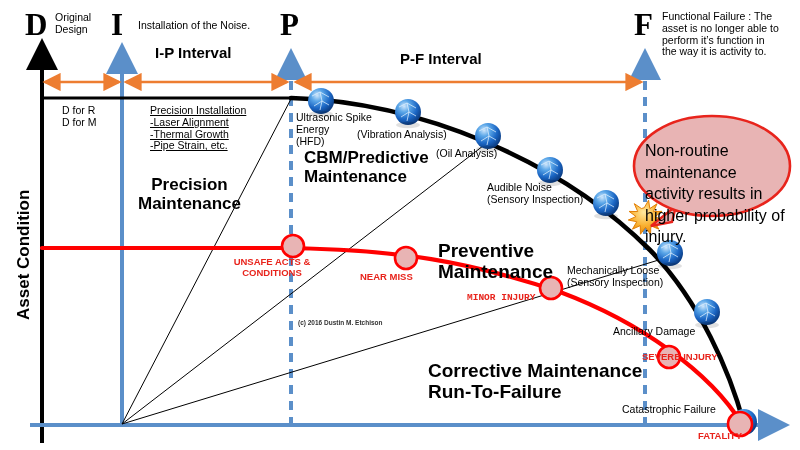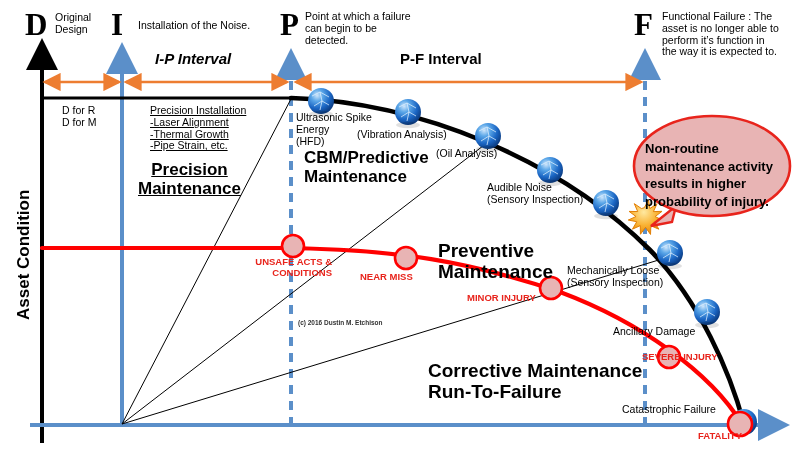--- a/index.html
+++ b/index.html
@@ -11,21 +11,21 @@
   .mk{font-weight:bold;font-family:"Liberation Serif","DejaVu Serif",serif;font-size:31px;line-height:1;}
   .desc{font-size:10.5px;}
   .interval{font-weight:bold;font-size:15px;}
   .small{font-size:10.5px;}
   .bigbold{font-weight:bold;font-size:17px;}
   .biggest{font-weight:bold;font-size:19px;}
   .redlbl{color:#e8241c;font-weight:bold;font-size:9.5px;line-height:1.15;}
   .copy{font-size:6.5px;font-weight:bold;color:#333;}
   .ylab{position:absolute;font-weight:bold;font-size:17px;
         transform:rotate(-90deg);transform-origin:left top;white-space:nowrap;}
-  .callout{position:absolute;font-size:13px;line-height:1.35;font-weight:bold;}
+  .callout{position:absolute;font-size:16px;line-height:1.35;}
 </style>
 </head>
 <body>
 
 <div id="stage">
 
   <svg class="layer" viewBox="0 0 800 450">
     <defs>
       <marker id="ar-o" markerWidth="7" markerHeight="7" refX="6" refY="3.5" orient="auto">
         <path d="M0,0 L7,3.5 L0,7 Z" fill="#ED7D31"></path>
@@ -158,42 +158,39 @@
   </svg>
 
   <div class="txt mk" style="left:25px;top:9px;">D</div>
   <div class="txt desc" style="left:55px;top:12px;">Original
 Design</div>
 
   <div class="txt mk" style="left:111px;top:9px;">I</div>
   <div class="txt desc" style="left:138px;top:20px;">Installation of the Noise.</div>
 
   <div class="txt mk" style="left:280px;top:9px;">P</div>
-  <div class="txt desc" style="left:305px;top:11px;">Point at which a failure
-can begin to be
-detected.</div>
 
   <div class="txt mk" style="left:634px;top:9px;">F</div>
   <div class="txt desc" style="left:662px;top:11px;">Functional Failure : The
 asset is no longer able to
 perform it’s function in
-the way it is expected to.</div>
-
-  <div class="txt interval" style="left:155px;top:51px;font-style:italic;">I-P Interval</div>
+the way it is activity to.</div>
+
+  <div class="txt interval" style="left:155px;top:45px;">I-P Interval</div>
   <div class="txt interval" style="left:400px;top:51px;">P-F Interval</div>
 
   <div class="ylab" style="left:14px;top:320px;">Asset Condition</div>
 
   <div class="txt small" style="left:62px;top:105px;">D for R
 D for M</div>
   <div class="txt small" style="left:150px;top:105px;text-decoration:underline;">Precision Installation
 -Laser Alignment
 -Thermal Growth
 -Pipe Strain, etc.</div>
-  <div class="txt bigbold" style="left:138px;top:160px;text-align:center;text-decoration:underline;">Precision
+  <div class="txt bigbold" style="left:138px;top:175px;text-align:center;">Precision
 Maintenance</div>
 
   <div class="txt bigbold" style="left:304px;top:148px;">CBM/Predictive
 Maintenance</div>
 
   <div class="txt biggest" style="left:438px;top:240px;">Preventive
 Maintenance</div>
 
   <div class="txt biggest" style="left:428px;top:360px;">Corrective Maintenance
 Run-To-Failure</div>
@@ -203,24 +200,24 @@
 (HFD)</div>
   <div class="txt small" style="left:357px;top:129px;">(Vibration Analysis)</div>
   <div class="txt small" style="left:436px;top:148px;">(Oil Analysis)</div>
   <div class="txt small" style="left:487px;top:182px;">Audible Noise
 (Sensory Inspection)</div>
   <div class="txt small" style="left:567px;top:265px;">Mechanically Loose
 (Sensory Inspection)</div>
   <div class="txt small" style="left:613px;top:326px;">Ancillary Damage</div>
   <div class="txt small" style="left:622px;top:404px;">Catastrophic Failure</div>
 
-  <div class="txt redlbl" style="left:212px;top:257px;text-align:right;width:120px;">UNSAFE ACTS &amp;
+  <div class="txt redlbl" style="left:212px;top:257px;text-align:center;width:120px;">UNSAFE ACTS &amp;
 CONDITIONS</div>
   <div class="txt redlbl" style="left:360px;top:272px;">NEAR MISS</div>
-  <div class="txt redlbl" style="left:467px;top:293px;">MINOR INJURY</div>
+  <div class="txt redlbl" style="left:467px;top:293px;font-family:Liberation Mono, monospace;">MINOR INJURY</div>
   <div class="txt redlbl" style="left:601px;top:352px;margin-left:41px;">SEVERE INJURY</div>
   <div class="txt redlbl" style="left:698px;top:431px;">FATALITY</div>
 
   <div class="callout" style="left:645px;top:140px;width:140px;">Non-routine
 maintenance activity
 results in higher
 probability of injury.</div>
 
   <div class="txt copy" style="left:298px;top:319px;">(c) 2016 Dustin M. Etchison</div>
 

